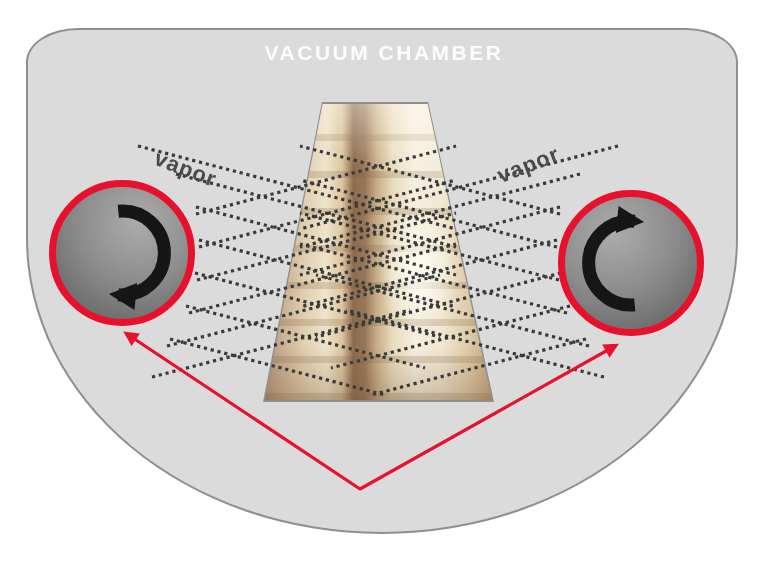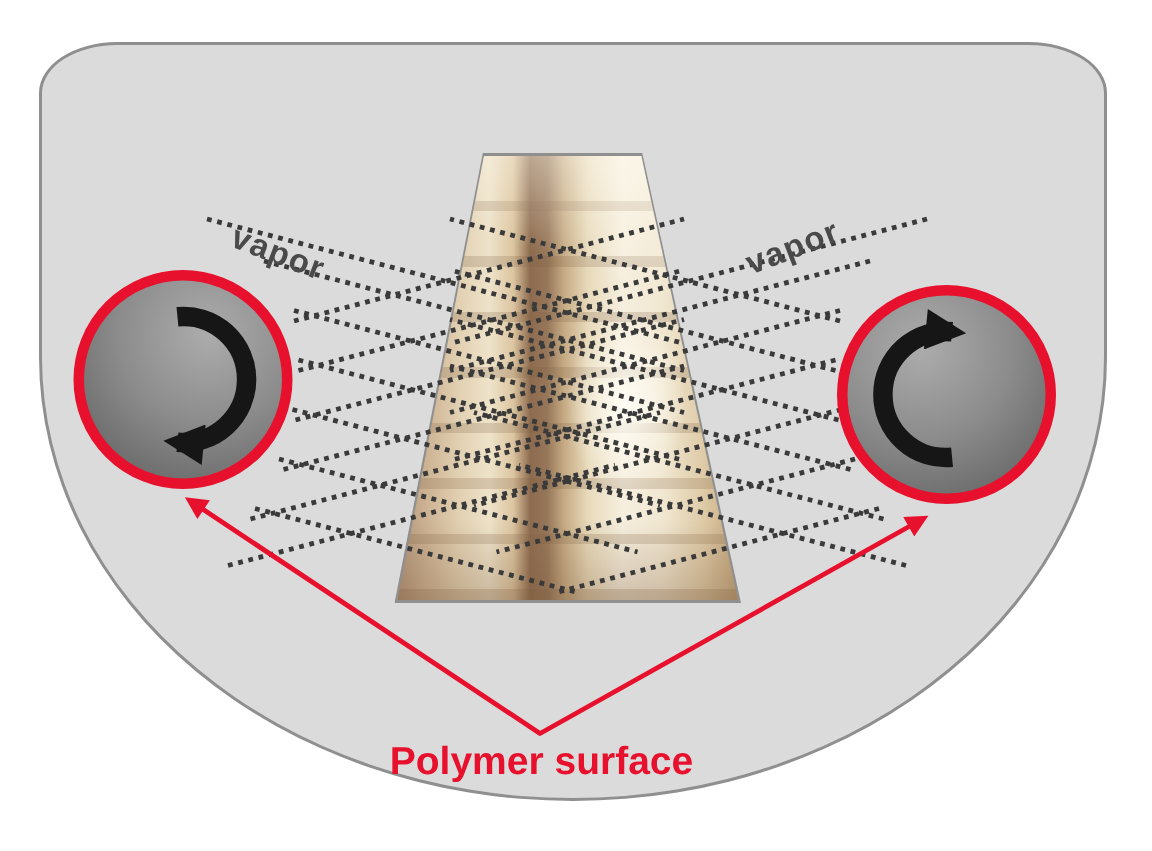--- a/index.html
+++ b/index.html
@@ -57,20 +57,21 @@
     font-size:26px; font-weight:bold; color:var(--accent-red,#e8112d);
   }
 </style>
 </head>
 <body>
 
 <div class="canvas">
 
   <div class="chamber"></div>
 
+  <div class="title">VACUUM CHAMBER</div>
 
   <div class="photo-frame">
     <div class="photo"></div>
   </div>
 
   <svg class="overlay" width="768" height="567" viewBox="0 0 768 567">
     <defs>
       <radialGradient id="gradL" cx="0.62" cy="0.28" r="0.95">
         <stop offset="0" class="stop-a"></stop>
           <stop offset="0.45" class="stop-b"></stop>
@@ -122,15 +123,14 @@
     <circle cx="631" cy="263" r="69.5" fill="url(#gradR)" class="drum"></circle>
 
     <path d="M 118.3 211.2 A 42 42 0 1 1 118.3 294.8" class="rot" marker-end="url(#mBlack)"></path>
     <path d="M 634.7 304.8 A 42 42 0 1 1 634.7 221.2" class="rot" marker-end="url(#mBlack)"></path>
 
     <path d="M 127 334 L 360 489 L 615 346" class="vred" marker-start="url(#mRed)" marker-end="url(#mRed)"></path>
   </svg>
 
   <div class="vapor vl">vapor</div>
   <div class="vapor vr">vapor</div>
-  <div class="polymer">Polymer surface</div>
 
 </div>
 
 </body></html>

